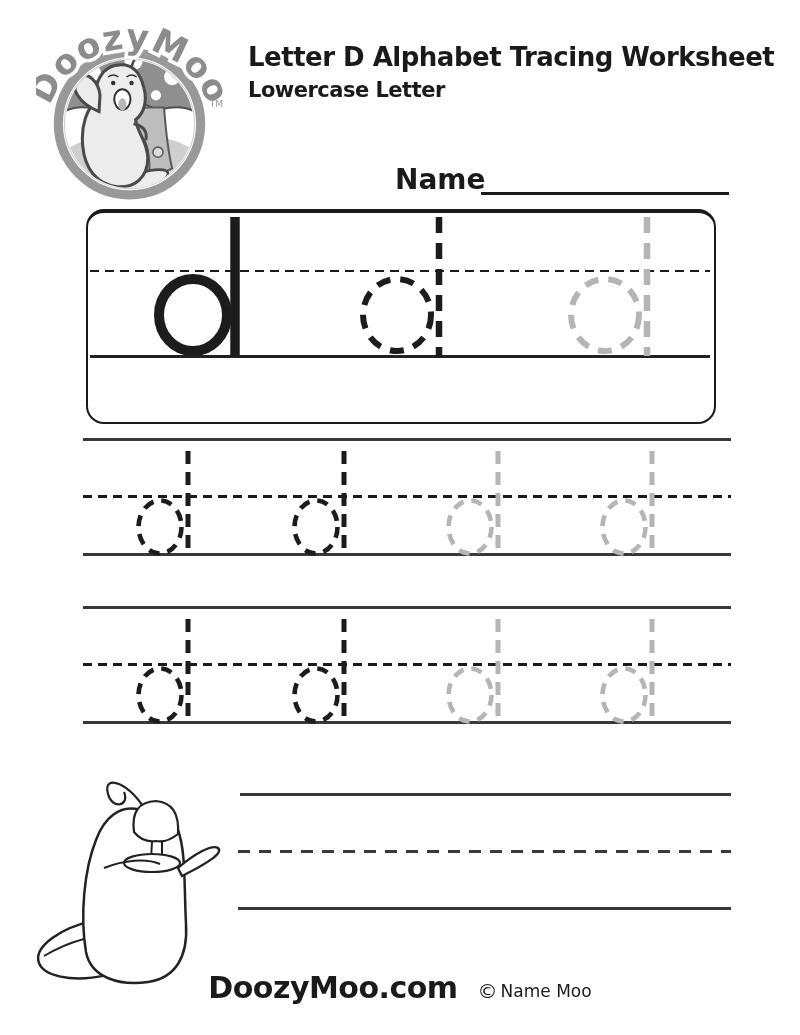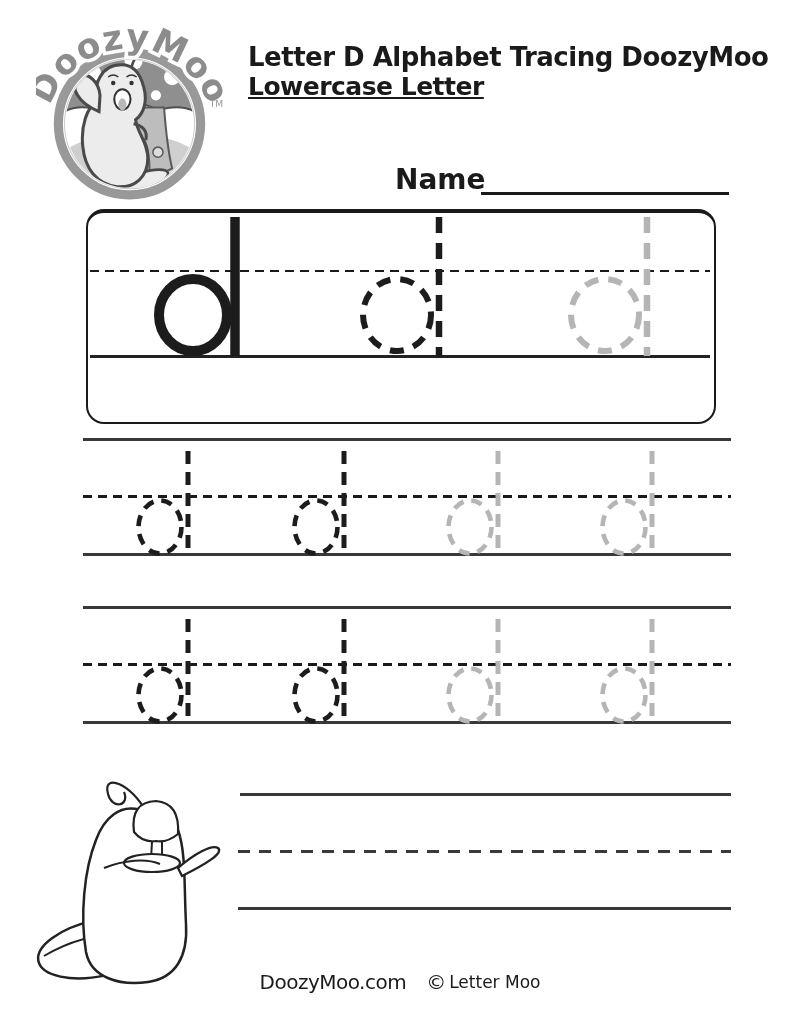--- a/index.html
+++ b/index.html
@@ -4,21 +4,21 @@
 <style>
   html,body{margin:0;padding:0;background:#fff;}
   .page{
     position:relative;width:800px;height:1035px;background:#fff;overflow:hidden;
     font-family:"DejaVu Sans", sans-serif;color:#1a1a1a;
   }
   
   .logo-wrap{position:absolute;left:36px;top:14px;width:188px;height:188px;}
   .title-block{position:absolute;left:248px;top:42px;}
   .title-line1{font-size:26px;font-weight:600;letter-spacing:-0.5px;white-space:nowrap;}
-  .title-line2{font-size:25px;font-weight:600;letter-spacing:-0.5px;margin-top:0;text-decoration:underline;}
+  .title-line2{font-size:21px;font-weight:600;letter-spacing:-0.5px;margin-top:6px;}
   .name-row{position:absolute;left:395px;top:163px;font-size:28px;font-weight:600;}
   .name-underline{position:absolute;left:481px;top:192px;width:248px;height:2.5px;background:#1a1a1a;}
 
   
   .display-box{
     position:absolute;left:86px;top:209px;width:626px;height:209px;
     border:2.5px solid #1a1a1a;border-top-width:4px;border-radius:18px;background:#fff;
   }
   .hline{position:absolute;background:#383838;height:3px;}
   .hline.thin{height:2.5px;background:#222;}
@@ -39,21 +39,21 @@
   .letter-lg[data-variant^="dashed"] ellipse{stroke-width:6;stroke-dasharray:14 10;}
   .letter-lg[data-variant^="dashed"] line{stroke-width:6.5;stroke-dasharray:16 10;}
   .letter-sm{width:58px;height:108px;}
   .letter-sm[data-variant^="dashed"] ellipse{stroke-width:4.6;stroke-dasharray:11 8;}
   .letter-sm[data-variant^="dashed"] line{stroke-width:5;stroke-dasharray:13 8;}
 
   
   .character-wrap{position:absolute;left:28px;top:756px;width:200px;height:236px;}
   .bubble-wrap{position:absolute;left:183px;top:766px;width:172px;height:80px;}
   .footer{position:absolute;left:0;top:970px;width:800px;display:flex;justify-content:center;align-items:baseline;gap:20px;}
-  .footer-site{font-size:20px;font-weight:normal;letter-spacing:-0.5px;}
+  .footer-site{font-size:30px;font-weight:bold;letter-spacing:-0.5px;}
   .footer-copy{font-size:17px;display:flex;align-items:center;gap:3px;}
   .copy-symbol{font-size:20px;line-height:1;}
 </style>
 </head>
 <body>
 
 <div class="page">
 
   <div class="logo-wrap">
     <svg viewBox="0 0 185 185">
@@ -89,21 +89,21 @@
         <ellipse cx="85" cy="89" rx="4" ry="6" fill="#b8b8b8"></ellipse>
       </g>
       <text font-family="DejaVu Sans, sans-serif" font-size="34" font-weight="bold" fill="#8c8c8c" stroke="#ffffff" stroke-width="7" paint-order="stroke" letter-spacing="1">
         <textPath href="#arcPath" startOffset="50%" text-anchor="middle">DoozyMoo</textPath>
       </text>
       <text x="171" y="92" font-family="DejaVu Sans, sans-serif" font-size="9" fill="#9a9a9a">TM</text>
     </svg>
   </div>
 
   <div class="title-block">
-    <div class="title-line1">Letter D Alphabet Tracing DoozyMoo</div>
+    <div class="title-line1">Letter D Alphabet Tracing Worksheet</div>
     <div class="title-line2">Lowercase Letter</div>
   </div>
 
   <div class="name-row">Name</div>
   <div class="name-underline"></div>
 
   <div class="display-box"></div>
   <div class="dline" style="left:90px;top:270px;width:620px;height:2px;"></div>
   <div class="hline thin" style="left:90px;top:355px;width:620px;"></div>
 
@@ -201,17 +201,17 @@
       <path d="M 150,112 C 166,98 184,88 190,92 C 196,97 178,108 154,120 Z" fill="#ffffff" stroke="#222222" stroke-width="2.3"></path>
       <path d="M 76,112 C 96,104 118,102 132,108" fill="none" stroke="#222222" stroke-width="2.2"></path>
     </svg>
   </div>
 
 
   <div class="footer">
     <span class="footer-site">DoozyMoo.com</span>
     <span class="footer-copy">
       <span class="copy-symbol">©</span>
-      <span>Letter Moo</span>
+      <span>Name Moo</span>
     </span>
   </div>
 
 </div>
 
 </body></html>

